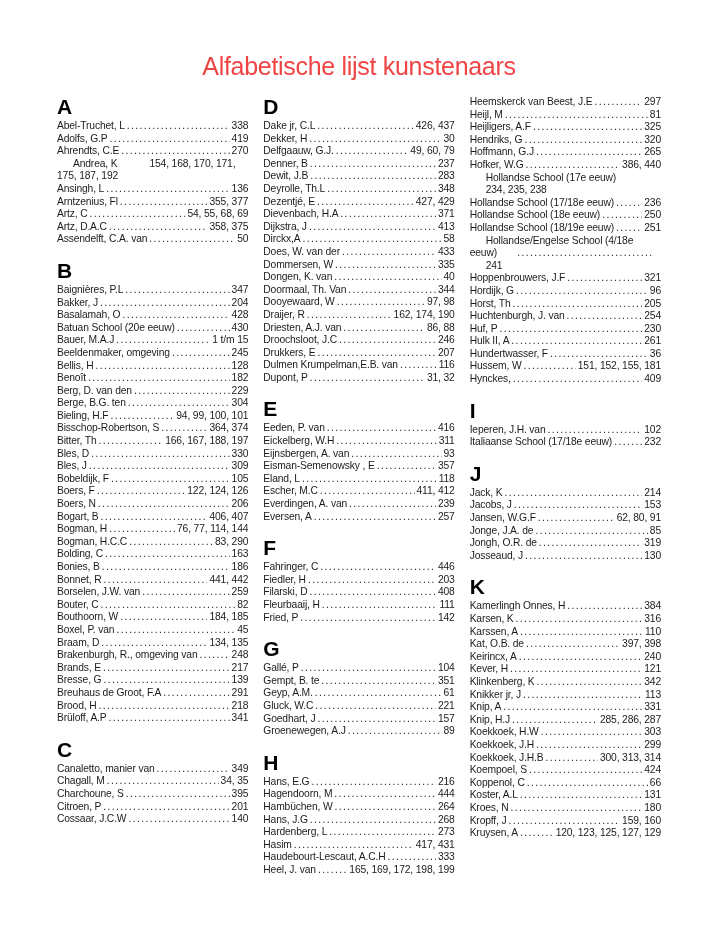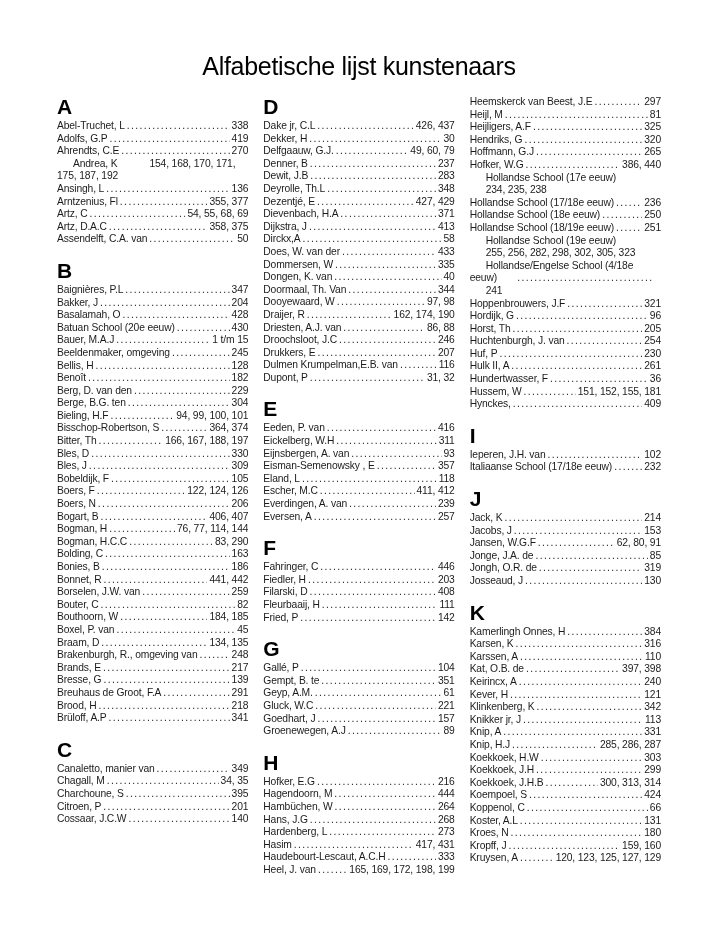--- a/index.html
+++ b/index.html
@@ -11,21 +11,21 @@
     font-family:"Liberation Sans", sans-serif;
     color:#1b1b1b;
     background:#ffffff;
   }
   h1.title {
     font-size:25px;
     font-weight:normal;
     text-align:center;
     margin:0 0 15px 0;
     letter-spacing:-0.3px;
-    color:#000000;
+    color:#ef4444;
   }
   .cols { display:flex; gap:15px; align-items:flex-start; }
   .col { flex:1; min-width:0; }
   h2.letter {
     font-size:21px;
     font-weight:bold;
     line-height:1;
     margin:14px 0 3px 0;
     color:#000;
   }
@@ -512,21 +512,21 @@
           <span class="leader"></span>
           <span class="pages">157</span>
         </div>
         <div class="entry">
           <span class="name">Groenewegen, A.J</span>
           <span class="leader"></span>
           <span class="pages">89</span>
         </div>
         <h2 class="letter">H</h2>
         <div class="entry">
-          <span class="name">Hofker, E.G</span>
+          <span class="name">Hans, E.G</span>
           <span class="leader"></span>
           <span class="pages">216</span>
         </div>
         <div class="entry">
           <span class="name">Hagendoorn, M</span>
           <span class="leader"></span>
           <span class="pages">444</span>
         </div>
         <div class="entry">
           <span class="name">Hambüchen, W</span>
@@ -599,21 +599,20 @@
         <div class="entry">
           <span class="name">Hollandse School (18e eeuw)</span>
           <span class="leader"></span>
           <span class="pages">250</span>
         </div>
         <div class="entry">
           <span class="name">Hollandse School (18/19e eeuw)</span>
           <span class="leader"></span>
           <span class="pages">251</span>
         </div>
-        <div class="entry flow"><span class="name">Hollandse School (19e eeuw)</span><span class="sep sep-space"></span><span class="pages">255, 256, 282, 298, 302, 305, 323</span></div>
         <div class="entry flow"><span class="name">Hollandse/Engelse School (4/18e eeuw)</span><span class="sep sep-dots"></span><span class="pages">241</span></div>
         <div class="entry">
           <span class="name">Hoppenbrouwers, J.F</span>
           <span class="leader"></span>
           <span class="pages">321</span>
         </div>
         <div class="entry">
           <span class="name">Hordijk, G</span>
           <span class="leader"></span>
           <span class="pages">96</span>

